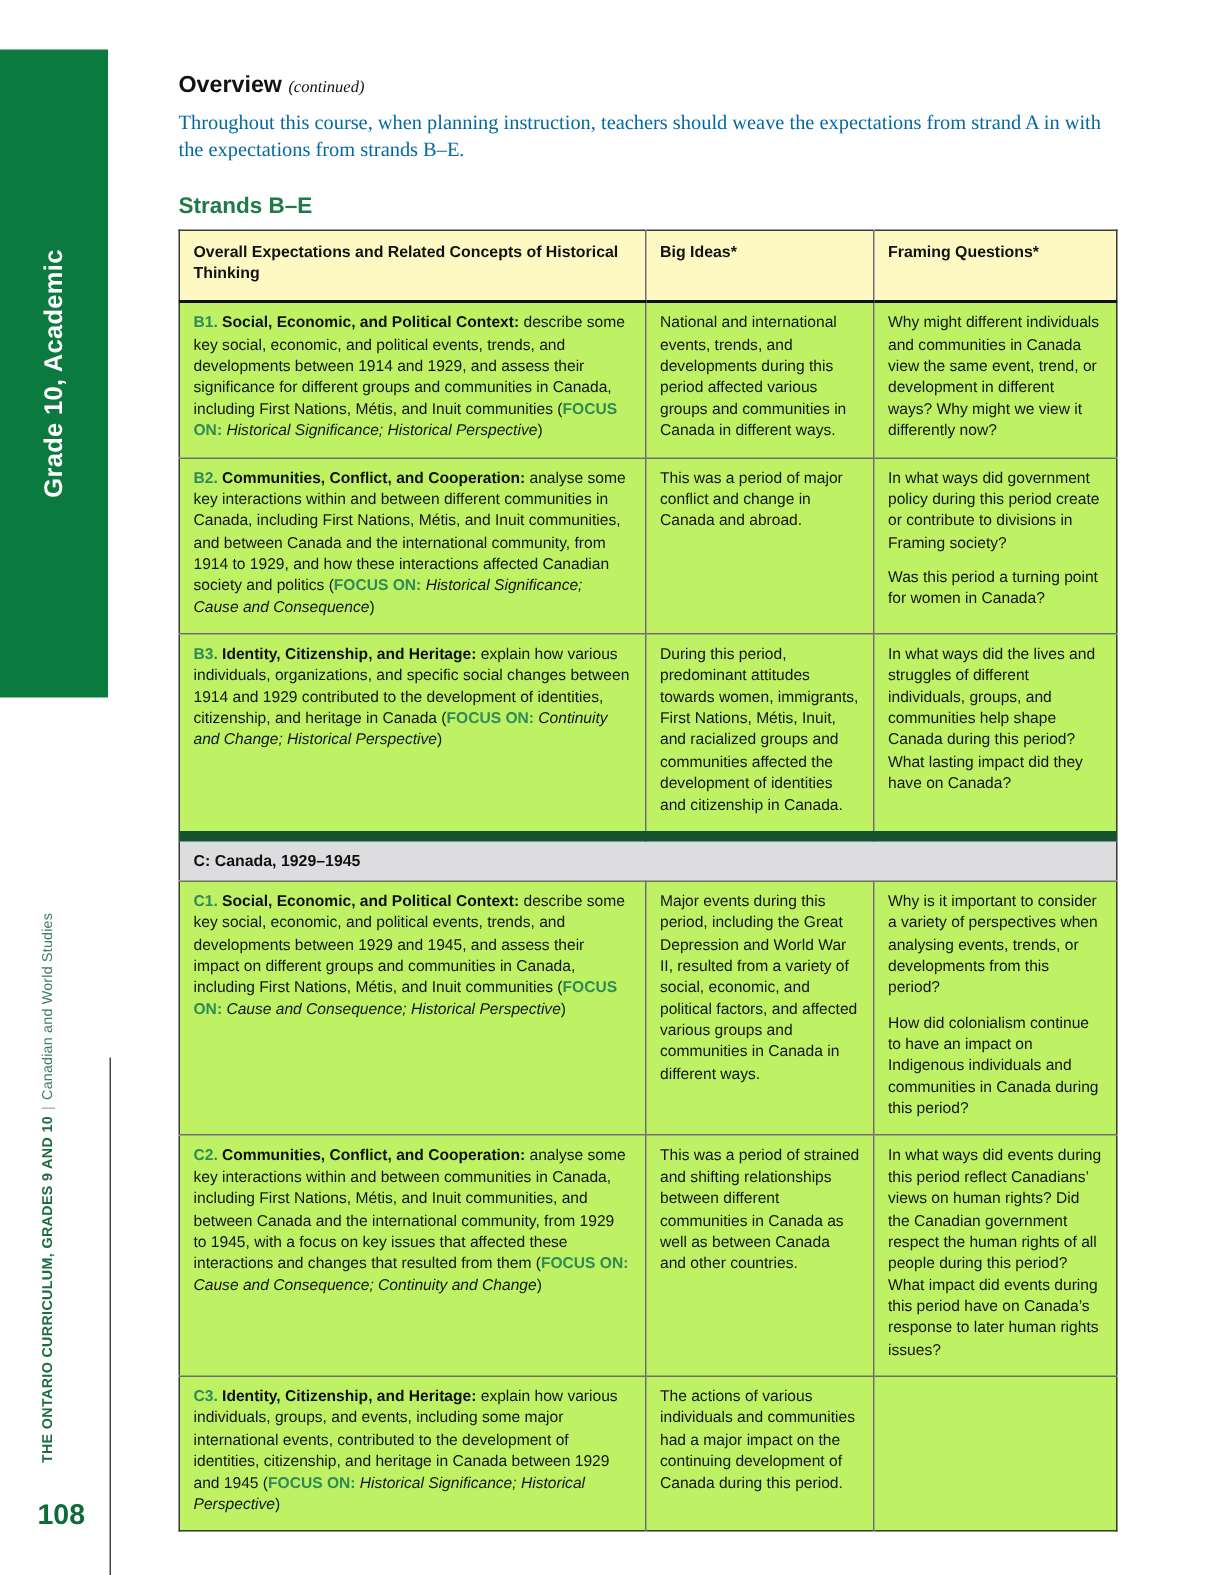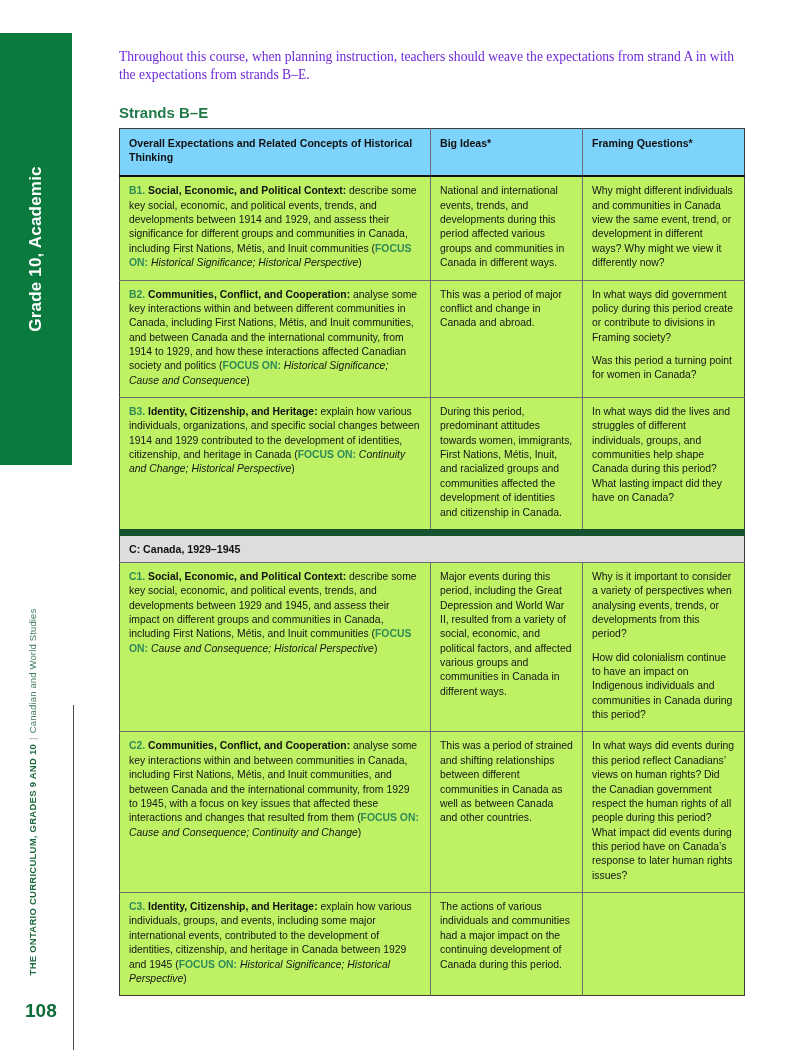--- a/index.html
+++ b/index.html
@@ -105,21 +105,21 @@
   .overview-head .cont {
     font-size: 11px;
     font-weight: normal;
     font-style: italic;
     font-family: "Liberation Serif", serif;
   }
   .intro-para {
     font-family: "Liberation Serif", serif;
     font-size: 13.6px;
     line-height: 1.34;
-    color: #6d28d9;
+    color: #0369a1;
     margin: 0 0 20px 0;
     max-width: 620px;
   }
   .section-title {
     font-size: 15px;
     font-weight: bold;
     color: #1f7a48;
     margin: 0 0 7px 0;
   }
 
@@ -128,21 +128,21 @@
     border-collapse: collapse;
     width: 625px;
     table-layout: fixed;
     border: 1.5px solid #3a3a3a;
   }
   table.strand-table col.c1 { width: 311px; }
   table.strand-table col.c2 { width: 152px; }
   table.strand-table col.c3 { width: 162px; }
 
   table.strand-table th {
-    background: #7dd3fc;
+    background: #fef9c3;
     text-align: left;
     vertical-align: top;
     font-size: 10.6px;
     font-weight: bold;
     color: #111;
     padding: 8px 9px 10px 9px;
     border-right: 1px solid #6e6e6e;
     border-bottom: 2.5px solid #111;
     line-height: 1.32;
   }
@@ -203,20 +203,24 @@
 <div id="running-foot">
   <div class="rf-inner">
     <span>THE ONTARIO CURRICULUM, GRADES 9 AND 10</span><span class="rf-sep">|</span><span class="rf-sub">Canadian and World Studies</span>
   </div>
 </div>
 
 <div id="page-number">108</div>
 
 <div id="content">
 
+  <h1 class="overview-head">
+    <span>Overview</span>
+    <span class="cont">(continued)</span>
+  </h1>
 
   <p class="intro-para">Throughout this course, when planning instruction, teachers should weave the expectations from strand A in with the expectations from strands B–E.</p>
 
   <h2 class="section-title">Strands B–E</h2>
 
   <table class="strand-table">
     <colgroup>
       <col class="c1">
         <col class="c2">
         <col class="c3">

